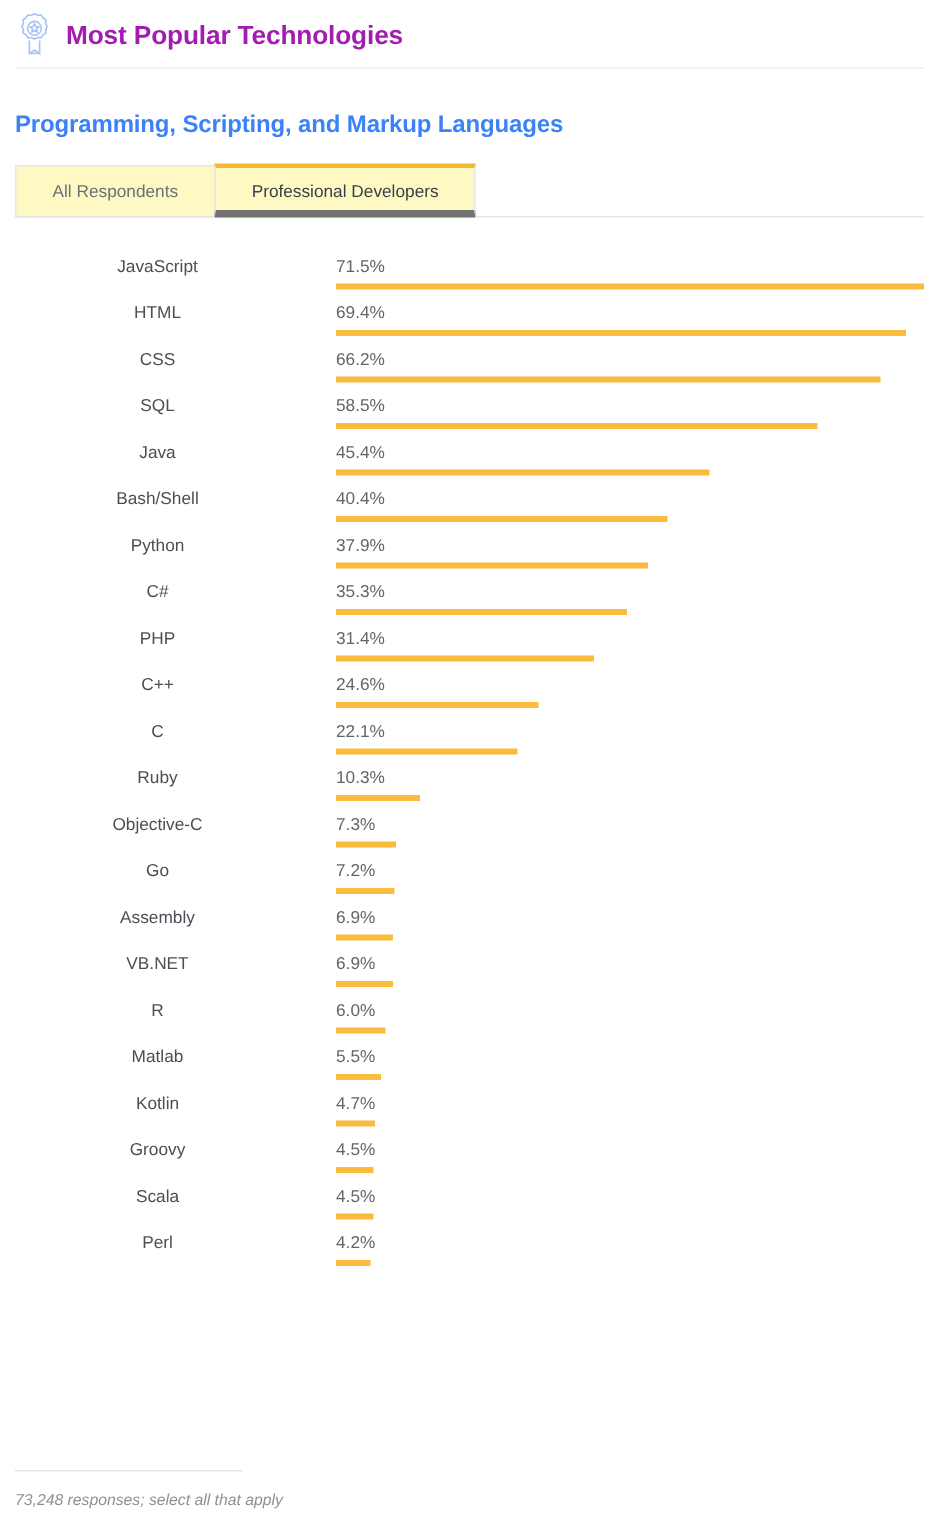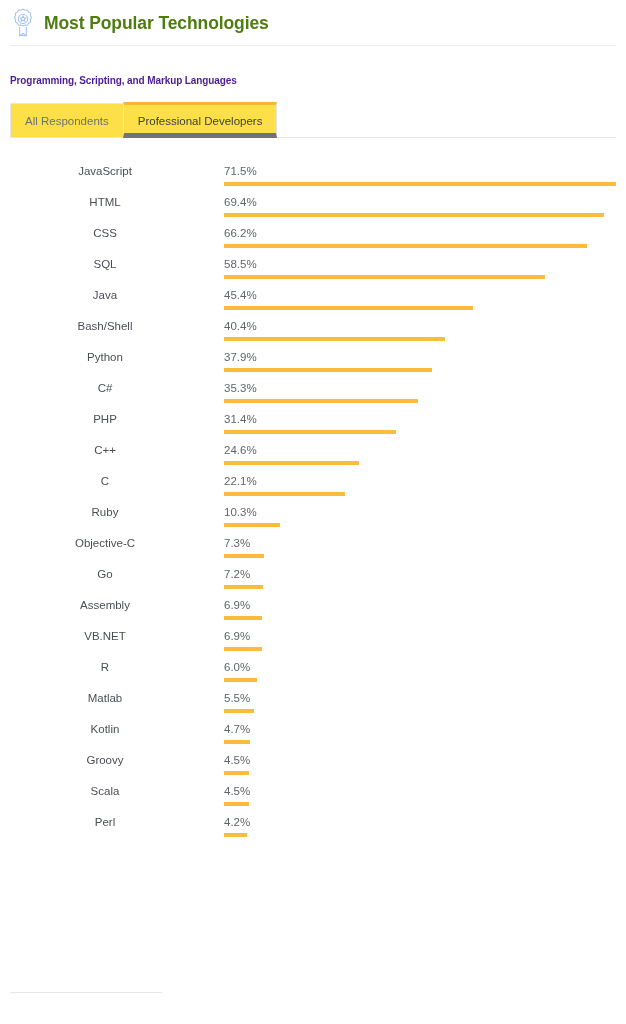--- a/index.html
+++ b/index.html
@@ -27,35 +27,35 @@
   .badge-icon {
     width: 26px;
     height: 34px;
     flex: 0 0 26px;
     margin-right: 8px;
     display: block;
   }
   .page-title {
     font-size: 17.5px;
     font-weight: bold;
-    color: #4d7c0f;
+    color: #a21caf;
     letter-spacing: -0.1px;
     white-space: nowrap;
   }
   .header-divider {
     height: 1px;
     background: #eceef0;
     margin: 9px 10px 0 10px;
   }
 
   
   .section-heading {
-    font-size: 10px;
+    font-size: 16px;
     font-weight: bold;
-    color: #4c1d95;
+    color: #3b82f6;
     margin: 29px 0 0 10px;
     letter-spacing: -0.1px;
   }
 
   
   .tabs-wrap {
     position: relative;
     margin-top: 16px;
     height: 36px;
   }
@@ -64,24 +64,24 @@
     align-items: flex-end;
     padding-left: 10px;
     height: 36px;
     box-sizing: border-box;
     position: relative;
     z-index: 2;
   }
   .tab {
     font-size: 11.5px;
     color: #6b7077;
-    padding: 0 14px;
+    padding: 0 24px;
     height: 35px;
     line-height: 35px;
-    background: #fde047;
+    background: #fef9c3;
     border: 1px solid #e4e6e8;
     box-sizing: border-box;
     white-space: nowrap;
     cursor: pointer;
   }
   .tab + .tab { margin-left: -1px; }
   .tab.active {
     color: #3b4046;
     border-top: 3px solid #f7b733;
     border-bottom: 5px solid #737373;
@@ -339,13 +339,14 @@
       <div class="bar-label">Perl</div>
       <div class="bar-value">4.2%</div>
       <div class="bar-track">
         <div class="bar-fill" style="width: 5.87413%; background: rgb(251, 188, 61);"></div>
       </div>
     </div>
   </div>
 
 <div class="chart-footer">
   <div class="footer-rule"></div>
+  <div class="footer-note">73,248 responses; select all that apply</div>
 </div>
 
 </body></html>

